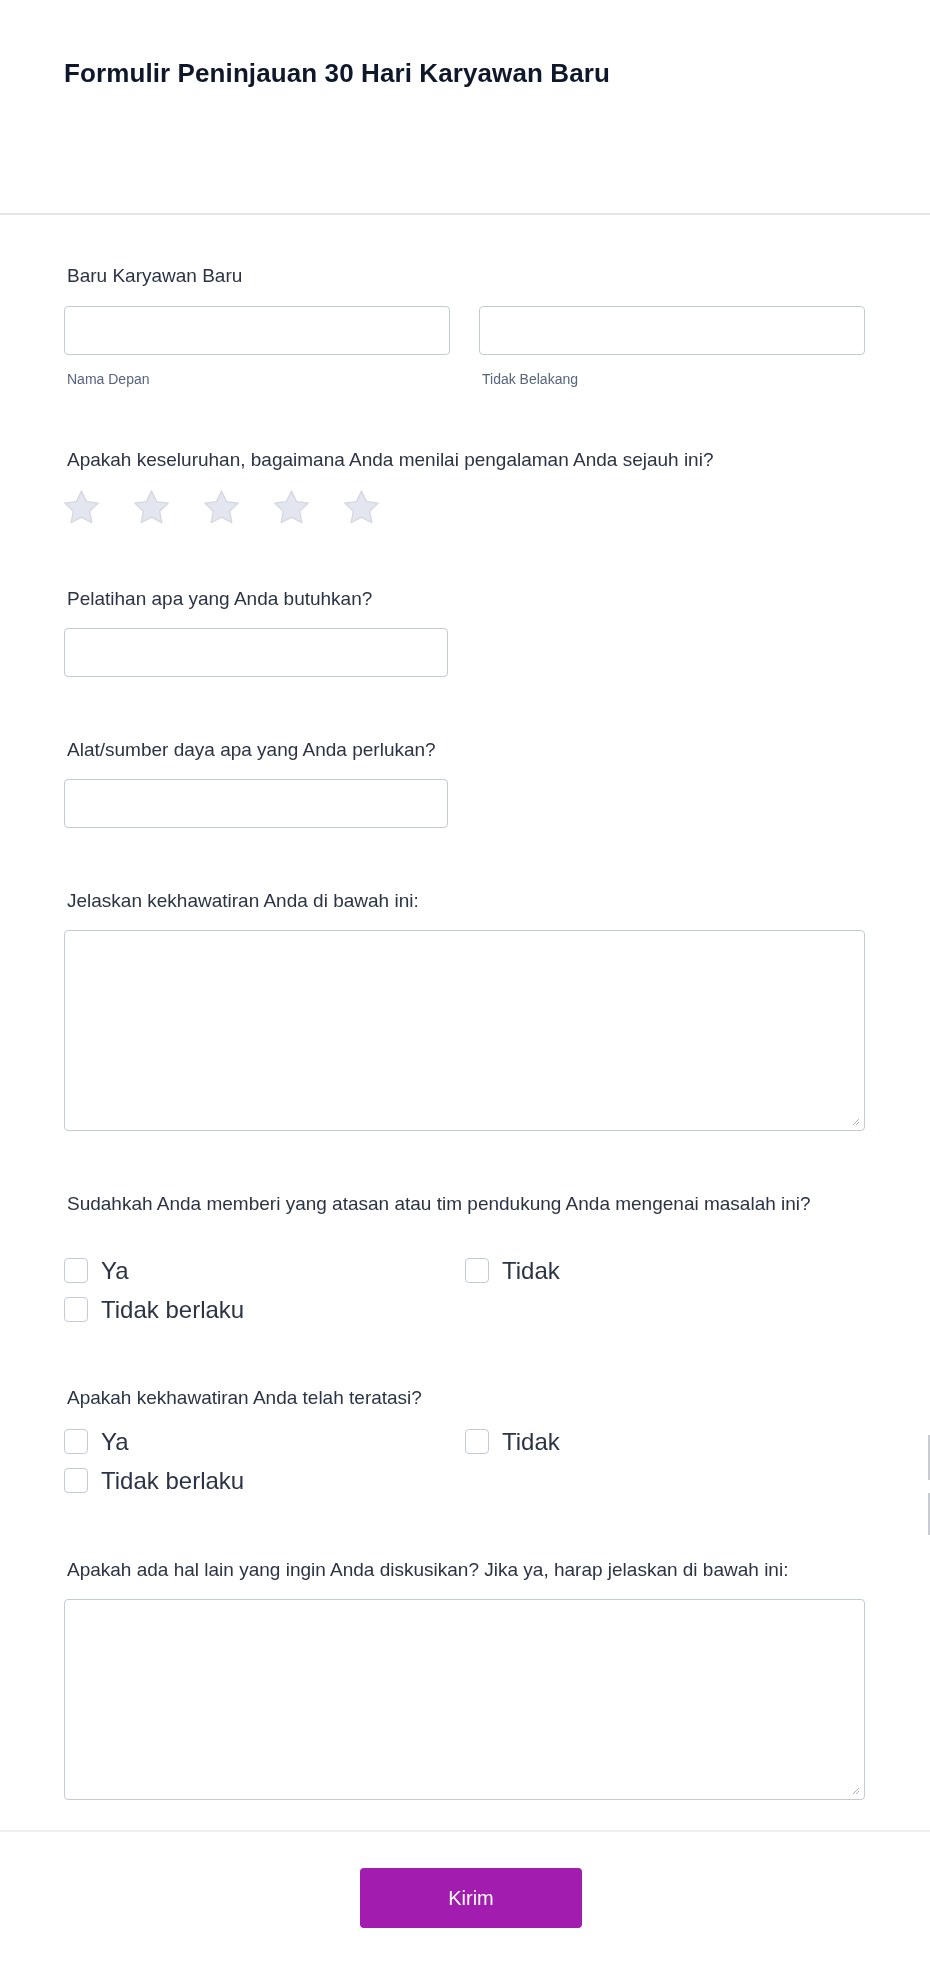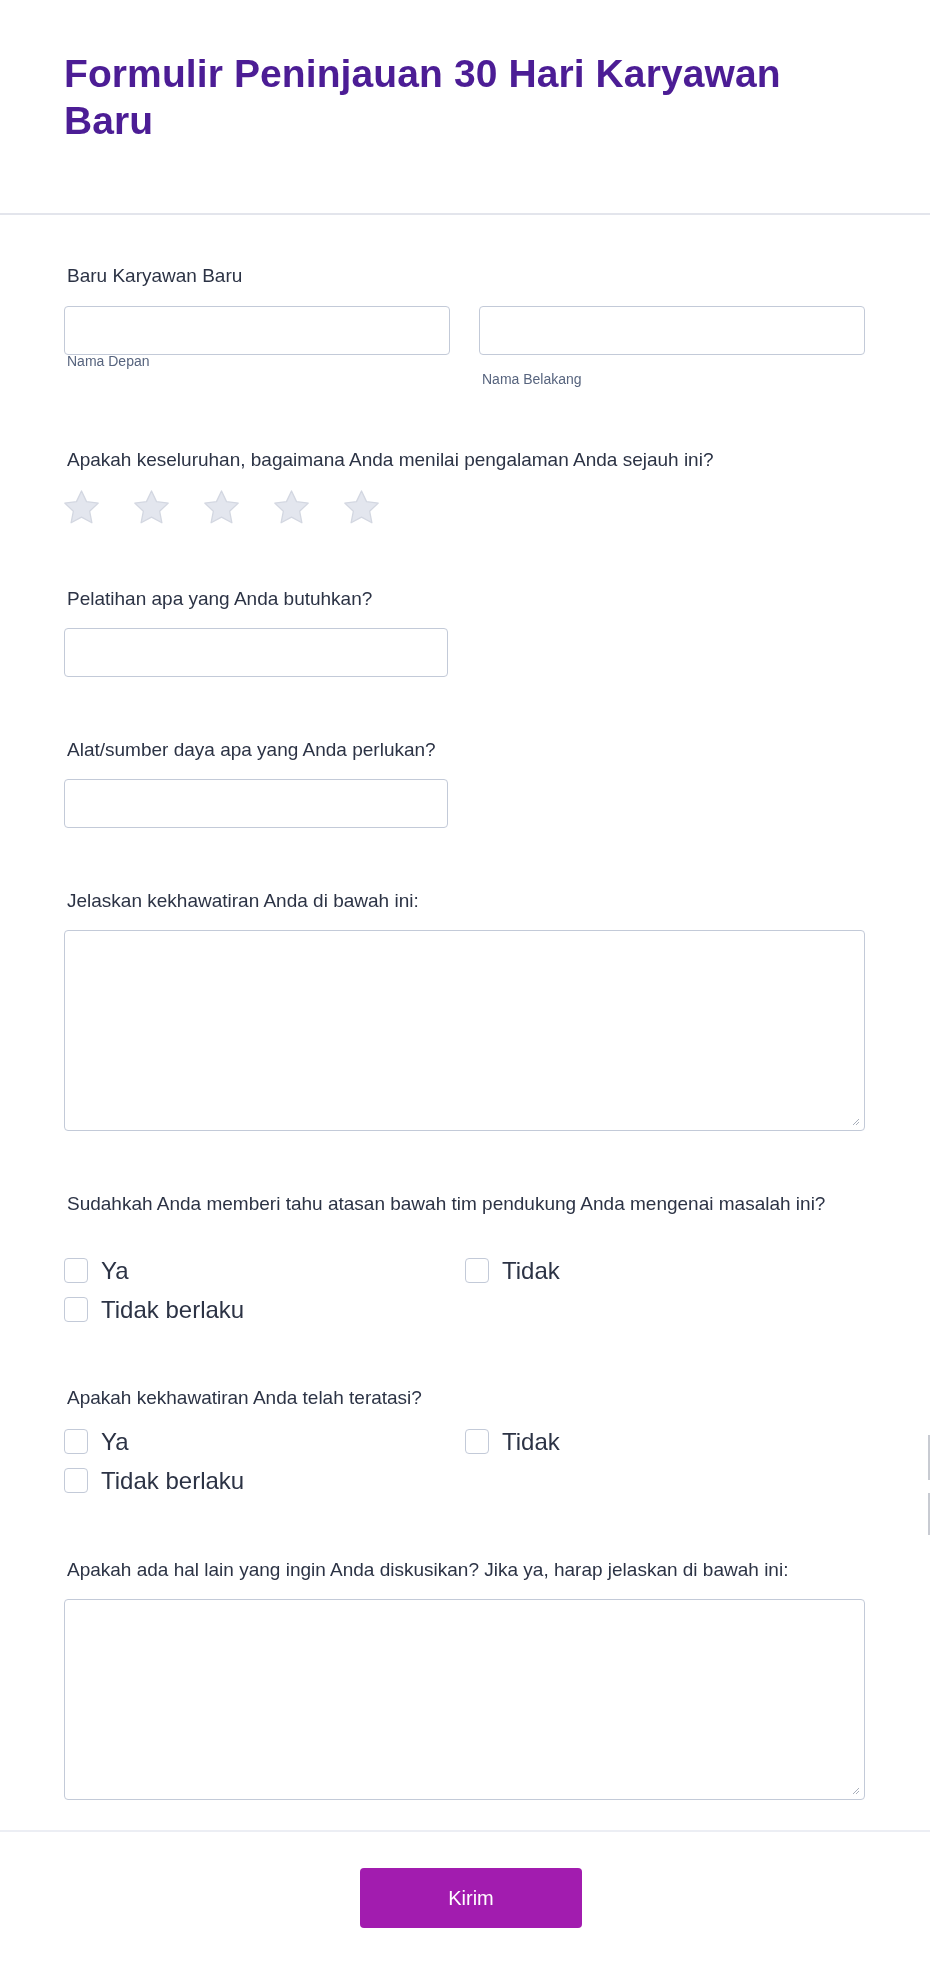--- a/index.html
+++ b/index.html
@@ -1,20 +1,20 @@
 <!DOCTYPE html>
 <html><head>
   <meta charset="utf-8">
   <style>
     * { box-sizing: border-box; margin: 0; padding: 0; }
     html, body { width: 930px; height: 1977px; background: #ffffff; overflow: hidden; }
     body { position: relative; font-family: "Liberation Sans", "DejaVu Sans", sans-serif; color: #2c3345; }
 
     .header { position: absolute; left: 0; top: 0; width: 930px; height: 215px; border-bottom: 2px solid #e3e5ec; }
-    .title { position: absolute; left: 64px; top: 50px; width: 780px; font-size: 39px; line-height: 47px; font-weight: bold; color: #4c1d95; letter-spacing: 0.1px; }
+    .title { position: absolute; left: 64px; top: 50px; width: 780px; font-size: 26px; line-height: 47px; font-weight: bold; color: #0f172a; letter-spacing: 0.1px; }
 
     .label { position: absolute; left: 67px; font-size: 19px; line-height: 24px; color: #2c3345; }
     .sublabel { position: absolute; font-size: 14px; line-height: 18px; color: #57647e; }
 
     .input { position: absolute; background: #fff; border: 1.5px solid #c3cad8; border-radius: 4px; height: 49px; }
     .textarea { position: absolute; background: #fff; border: 1.5px solid #c3cad8; border-radius: 4px; }
     .resize-grip { position: absolute; right: 4px; bottom: 4px; width: 9px; height: 9px; }
 
     .stars { position: absolute; left: 62px; top: 488px; display: flex; gap: 31px; }
     .star { width: 39px; height: 39px; }
@@ -31,23 +31,23 @@
   </style>
 </head>
 <body>
 
 <div class="header">
   <h1 class="title">Formulir Peninjauan 30 Hari Karyawan Baru</h1>
 </div>
 
 <div class="label" style="top:264px;">Baru Karyawan Baru</div>
 <div class="input" style="left:64px; top:306px; width:386px;"></div>
-<div class="sublabel" style="left:67px; top:352px;text-align:right;">Nama Depan</div>
+<div class="sublabel" style="left:67px; top:370px;text-align:right;">Nama Depan</div>
 <div class="input" style="left:479px; top:306px; width:386px;"></div>
-<div class="sublabel" style="left:482px; top:370px;">Nama Belakang</div>
+<div class="sublabel" style="left:482px; top:370px;">Tidak Belakang</div>
 
 <div class="label" style="top:448px;">Apakah keseluruhan, bagaimana Anda menilai pengalaman Anda sejauh ini?</div>
 <div class="stars">
   <svg class="star" viewBox="0 0 24 24">
       <path d="M12 1.8l3.1 6.6 7.2.9-5.3 5 1.4 7.1L12 17.9l-6.4 3.5 1.4-7.1-5.3-5 7.2-.9z" fill="#e3e6ee" stroke="#d3d7e1" stroke-width="0.8" stroke-linejoin="round"></path>
     </svg>
   <svg class="star" viewBox="0 0 24 24">
       <path d="M12 1.8l3.1 6.6 7.2.9-5.3 5 1.4 7.1L12 17.9l-6.4 3.5 1.4-7.1-5.3-5 7.2-.9z" fill="#e3e6ee" stroke="#d3d7e1" stroke-width="0.8" stroke-linejoin="round"></path>
     </svg>
   <svg class="star" viewBox="0 0 24 24">
@@ -67,21 +67,21 @@
 <div class="label" style="top:738px;">Alat/sumber daya apa yang Anda perlukan?</div>
 <div class="input" style="left:64px; top:779px; width:384px;"></div>
 
 <div class="label" style="top:889px;">Jelaskan kekhawatiran Anda di bawah ini:</div>
 <div class="textarea" style="left:64px; top:930px; width:801px; height:201px;">
   <svg class="resize-grip" viewBox="0 0 9 9">
       <path d="M8 2L2 8M8 5L5 8" stroke="#a9afbb" stroke-width="1"></path>
     </svg>
 </div>
 
-<div class="label" style="top:1192px; width:800px;">Sudahkah Anda memberi tahu atasan bawah tim pendukung Anda mengenai masalah ini?</div>
+<div class="label" style="top:1192px; width:800px;">Sudahkah Anda memberi yang atasan atau tim pendukung Anda mengenai masalah ini?</div>
 <div class="cb-row" style="left:64px; top:1258px;">
   <div class="checkbox"></div>
   <span class="cb-label">Ya</span>
 </div>
 <div class="cb-row" style="left:465px; top:1258px;">
   <div class="checkbox"></div>
   <span class="cb-label">Tidak</span>
 </div>
 <div class="cb-row" style="left:64px; top:1297px;">
   <div class="checkbox"></div>

